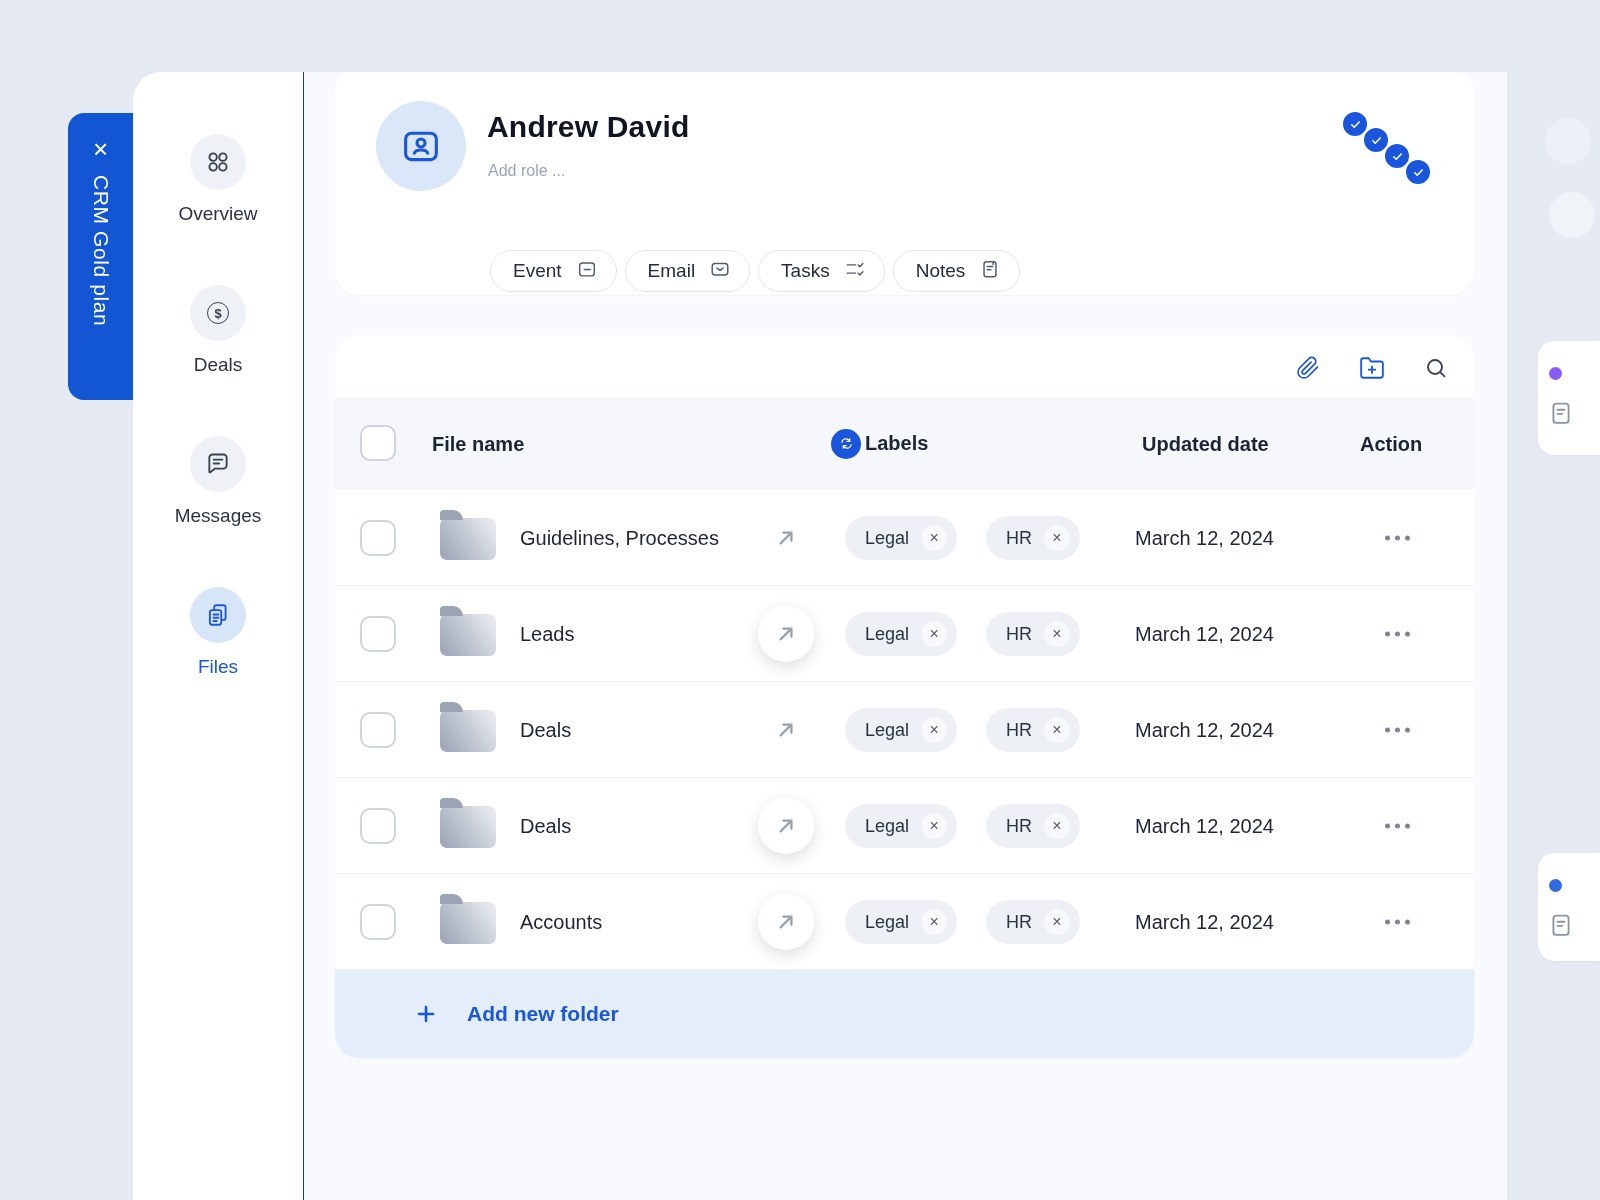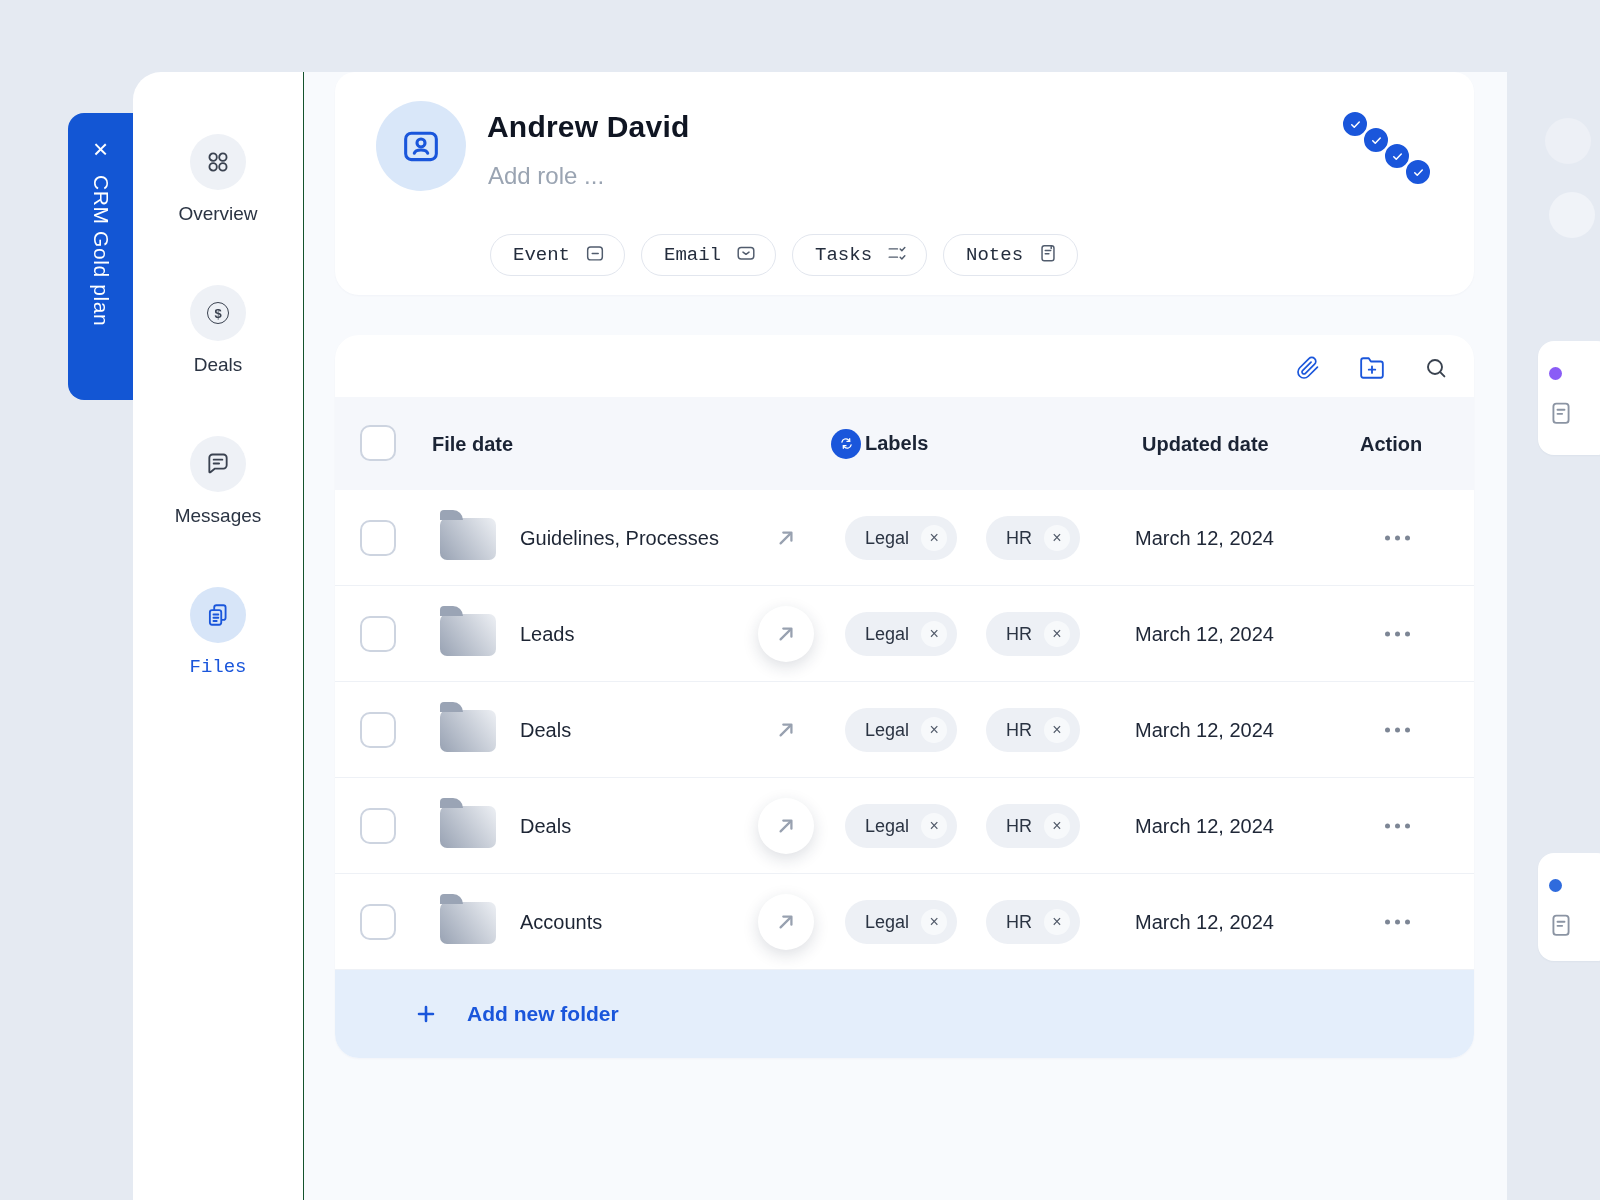--- a/index.html
+++ b/index.html
@@ -16,38 +16,38 @@
 
   
   .sidebar { position:absolute; left:133px; top:72px; width:171px; height:1128px;
     background:#ffffff; border-radius:28px 0 0 0; border-right:1px solid #14532d; z-index:2; }
   .side-nav { display:flex; flex-direction:column; align-items:center; padding-top:62px; }
   .side-item { display:flex; flex-direction:column; align-items:center; margin-bottom:60px; cursor:pointer; }
   .side-icon { width:56px; height:56px; border-radius:50%; background:#eef1f6;
     display:flex; align-items:center; justify-content:center; }
   .side-item.active .side-icon { background:#d7e5f8; }
   .side-label { margin-top:13px; font-size:19px; color:#2b3443; }
-  .side-item.active .side-label { color:#1a56db; font-weight:500;font-family:Liberation Mono, monospace; }
+  .side-item.active .side-label { color:#1a56db; font-weight:500; }
   .side-icon svg { stroke:#3a4250; fill:none; stroke-width:1.7; stroke-linecap:round; stroke-linejoin:round; }
   .side-item.active .side-icon svg { stroke:#1a56db; }
   .dollar-ring { width:22px; height:22px; border:1.8px solid #3a4250; border-radius:50%;
     display:flex; align-items:center; justify-content:center; font-size:13px; color:#3a4250; font-weight:600; }
 
   
   .main { position:absolute; left:304px; top:72px; width:1203px; height:1128px; background:#f8fafd; }
 
   
   .header-card { position:absolute; left:31px; top:0; width:1139px; height:223px;
     background:#fff; border-radius:20px 20px 24px 24px; box-shadow:0 1px 2px rgba(20,40,80,.03); }
   .avatar { position:absolute; left:41px; top:29px; width:90px; height:90px; border-radius:50%;
     background:#d9e7f9; display:flex; align-items:center; justify-content:center; }
   .avatar svg { stroke:#1a56db; fill:none; stroke-width:1.6; stroke-linecap:round; stroke-linejoin:round; }
   .person-name { position:absolute; left:152px; top:38px; font-size:30px; font-weight:700; color:#0f1522; letter-spacing:.2px; }
-  .role-line { position:absolute; left:153px; top:90px; font-size:24px; color:#9aa4b2; cursor:text; }
-  .chips { position:absolute; left:155px; top:162px; display:flex; gap:16px;font-family:Liberation Mono, monospace; }
+  .role-line { position:absolute; left:153px; top:90px; font-size:16px; color:#9aa4b2; cursor:text; }
+  .chips { position:absolute; left:155px; top:178px; display:flex; gap:8px; }
   .chip { height:42px; border:1px solid #e2e6ee; border-radius:22px; background:#fff;
     display:flex; align-items:center; gap:14px; padding:0 18px 0 22px; cursor:pointer; }
   .chip-label { font-size:19px; color:#242d3d; font-weight:500; }
   .chip svg { stroke:#515c6d; fill:none; stroke-width:1.6; stroke-linecap:round; stroke-linejoin:round; }
 
   .badge-chain { position:absolute; left:1006px; top:38px; width:120px; height:100px; }
   .badge { position:absolute; width:28px; height:28px; border-radius:50%; background:#1a56db;
     border:2.5px solid #fff; display:flex; align-items:center; justify-content:center; }
   .badge svg { stroke:#fff; fill:none; stroke-width:2.4; stroke-linecap:round; stroke-linejoin:round; }
   .badge:nth-child(1){ left:0;   top:0; }
@@ -265,21 +265,21 @@
         <span class="tool-btn">
           <svg width="24" height="24" viewBox="0 0 24 24" style="stroke:#39424f;stroke-width:1.9">
               <circle cx="11" cy="11" r="7"></circle>
               <path d="M16.2 16.2l4.2 4.2"></path>
             </svg>
         </span>
       </div>
 
       <div class="table-head">
         <span class="checkbox head-check"></span>
-        <span class="col col-filename">File date</span>
+        <span class="col col-filename">File name</span>
         <span class="labels-head">
           <span class="sync-badge">
             <svg width="17" height="17" viewBox="0 0 24 24">
                 <path d="M5.5 10a5.5 5.5 0 0 1 9.4-2.9L16.5 9"></path>
                 <path d="M16.5 5.2V9h-3.8"></path>
                 <path d="M18.5 14a5.5 5.5 0 0 1-9.4 2.9L7.5 15"></path>
                 <path d="M7.5 18.8V15h3.8"></path>
               </svg>
           </span>
           <span class="col-text">Labels</span>

